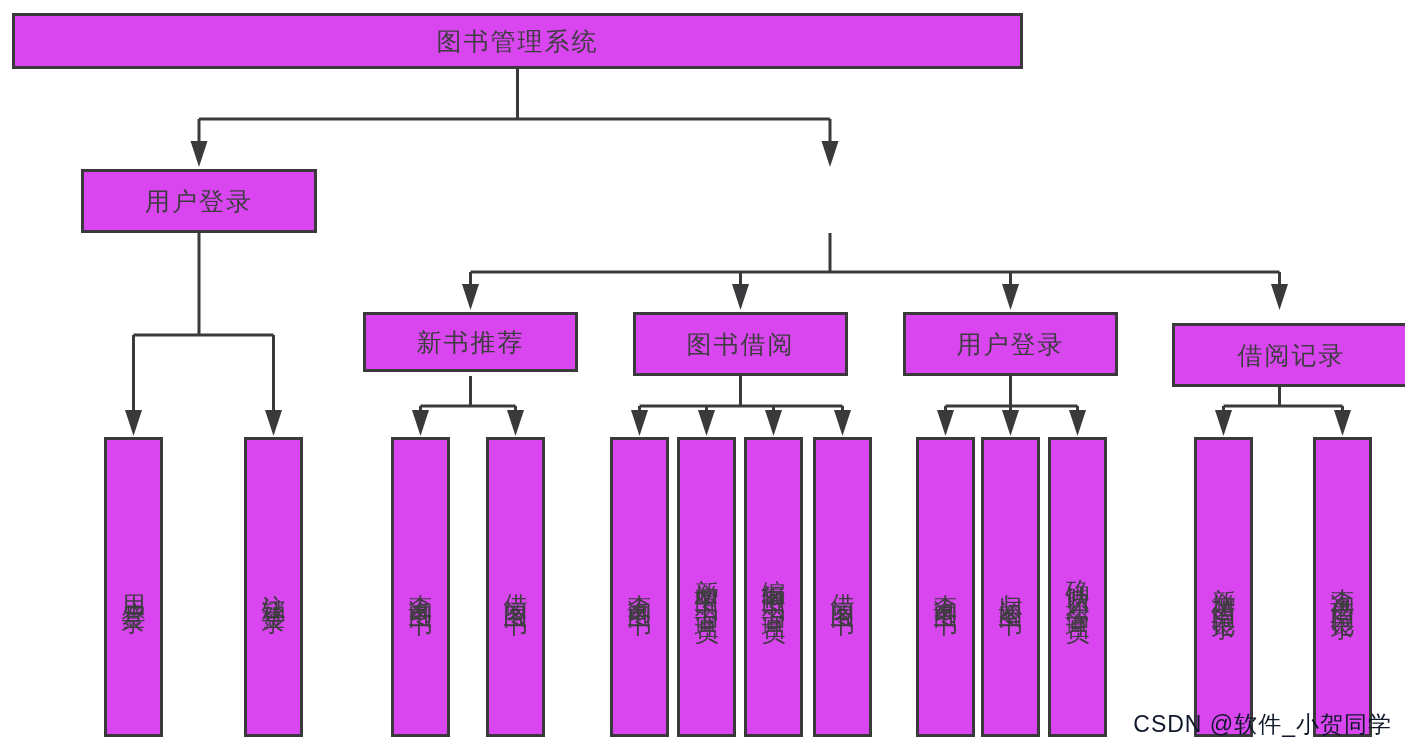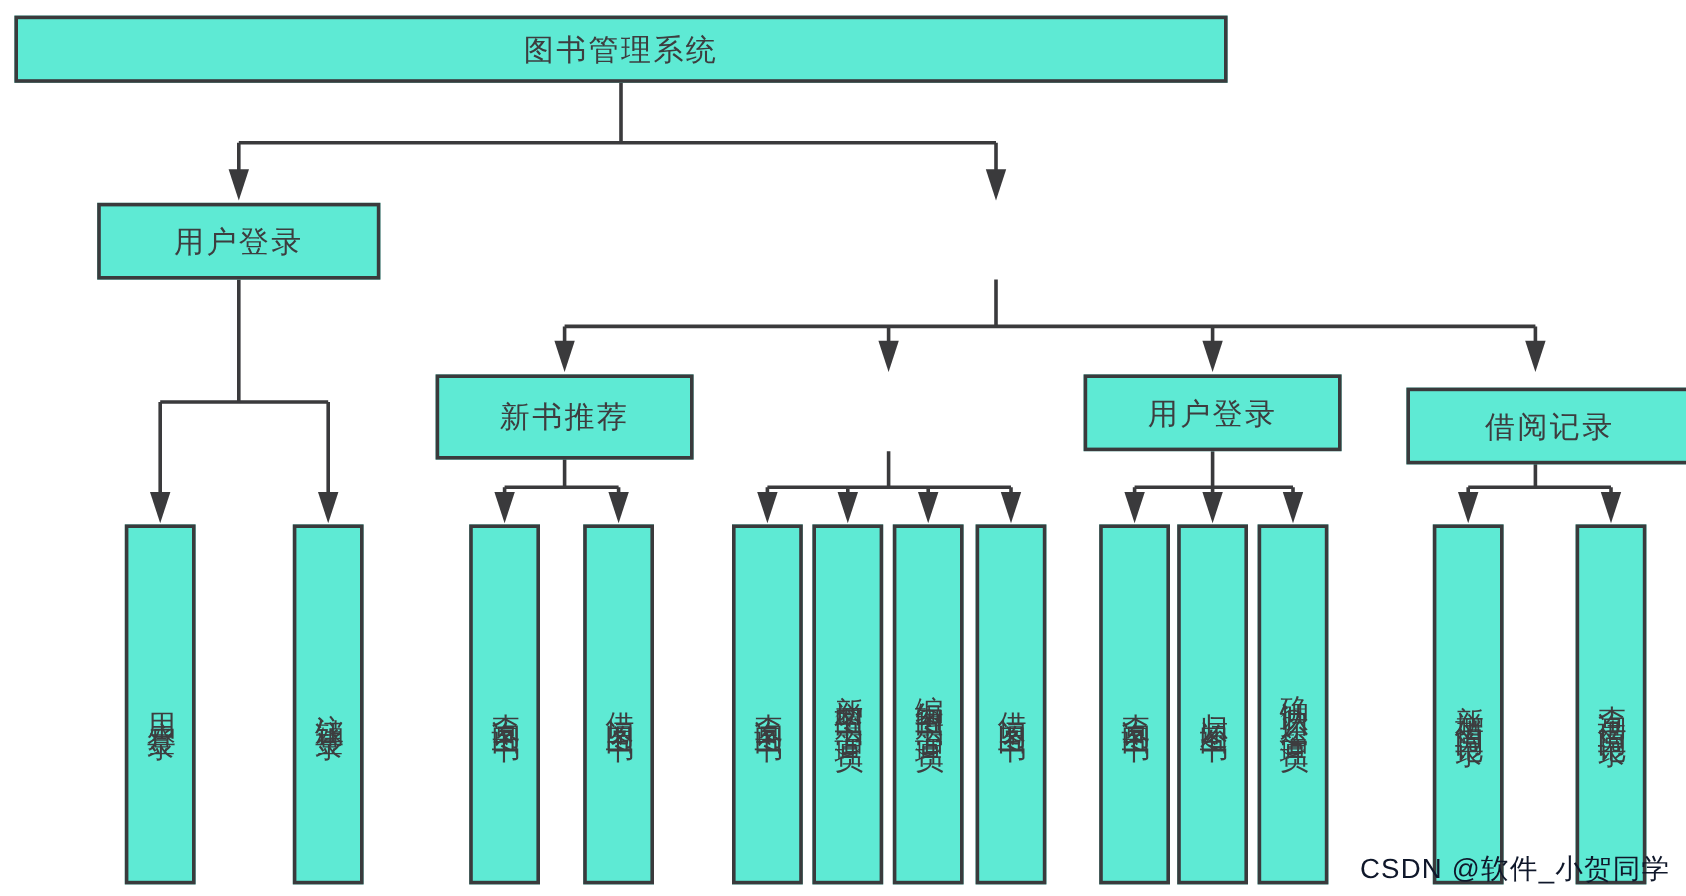--- a/index.html
+++ b/index.html
@@ -20,21 +20,21 @@
     left: 0;
     top: 0;
     width: 1405px;
     height: 747px;
     pointer-events: none;
   }
   .box {
     position: absolute;
     box-sizing: border-box;
     border: 3px solid #3a3a3c;
-    background: #5eead4;
+    background: #d946ef;
     display: flex;
     align-items: center;
     justify-content: center;
     color: #3d3d3f;
   }
   .box.h {
     font-size: 25px;
     letter-spacing: 2px;
     white-space: nowrap;
   }
@@ -104,21 +104,22 @@
       <use href="#ah" x="1077.5" y="436"></use>
       <use href="#ah" x="1223.5" y="436"></use>
       <use href="#ah" x="1342.5" y="436"></use>
     </g>
   </svg>
 
   <div class="box h" style="left:12px; top:13px; width:1011px; height:56px;">图书管理系统</div>
 
   <div class="box h" style="left:81px; top:169px; width:236px; height:64px;">用户登录</div>
 
-  <div class="box h" style="left:363px; top:312px; width:215px; height:71px;">新书推荐</div>
+  <div class="box h" style="left:363px; top:312px; width:215px; height:60px;">新书推荐</div>
+  <div class="box h" style="left:633px; top:312px; width:215px; height:64px;">图书借阅</div>
   <div class="box h" style="left:903px; top:312px; width:215px; height:64px;">用户登录</div>
   <div class="box h" style="left:1172px; top:323px; width:239px; height:64px;">借阅记录</div>
 
   <div class="box v" style="left:104px; top:437px; width:59px; height:300px;">
     <span class="vtext">用户登录</span>
   </div>
   <div class="box v" style="left:244px; top:437px; width:59px; height:300px;">
     <span class="vtext">注销登录</span>
   </div>
 

